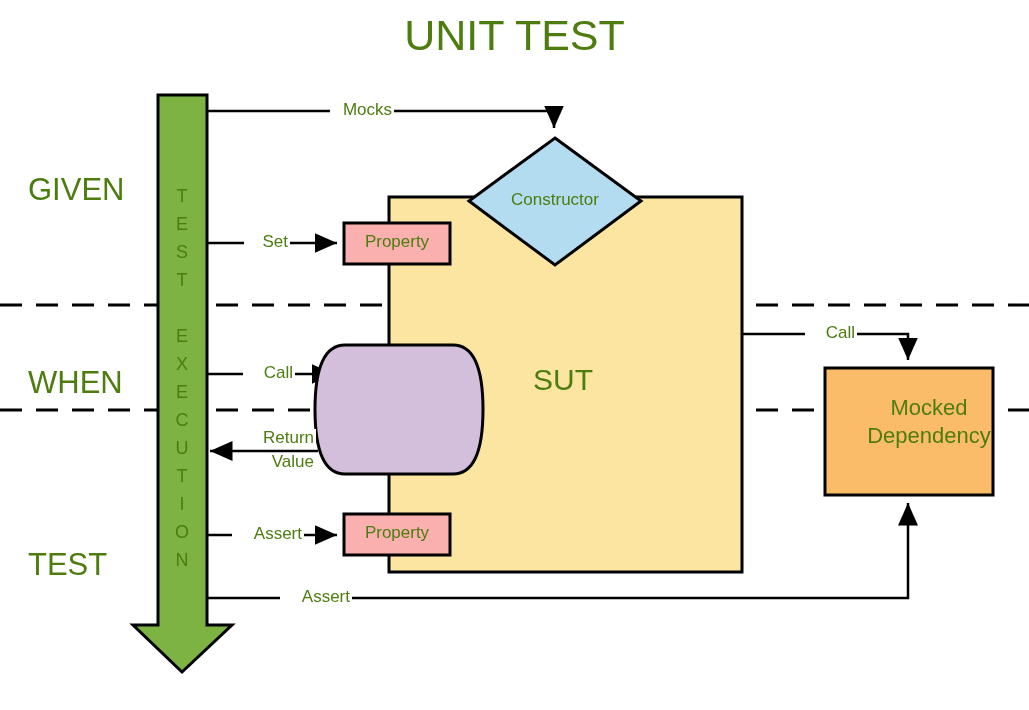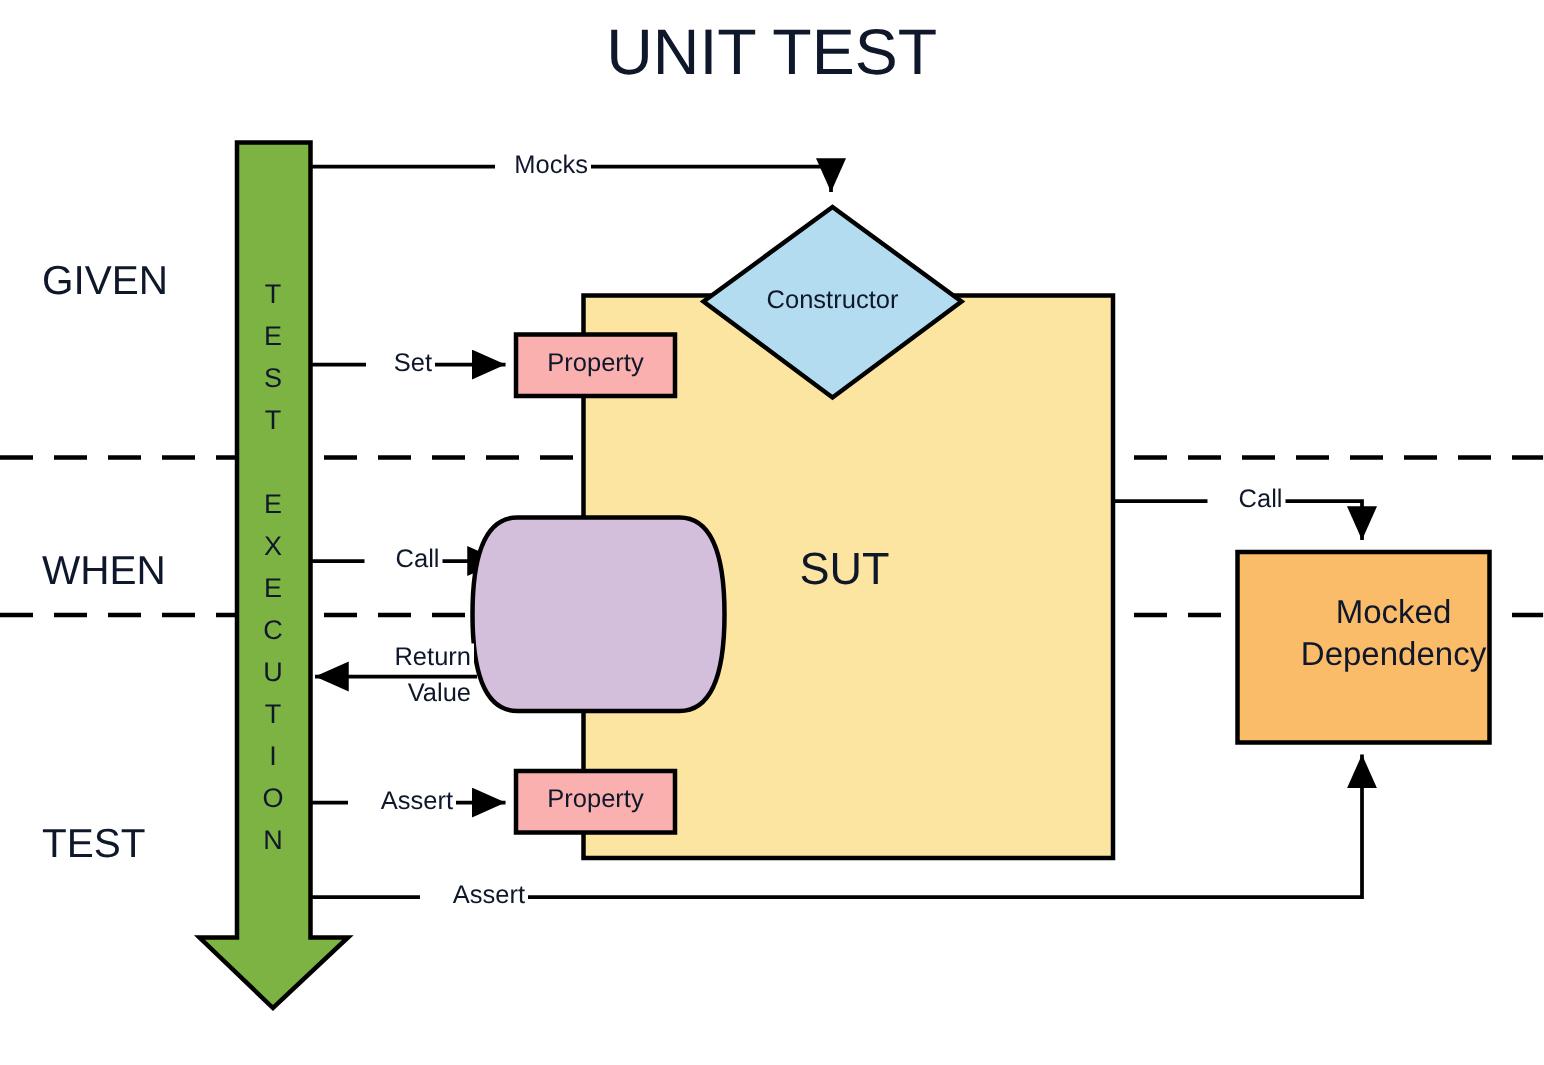--- a/index.html
+++ b/index.html
@@ -17,34 +17,34 @@
   }
   #diagram-svg {
     position: absolute;
     left: 0;
     top: 0;
     width: 1029px;
     height: 710px;
   }
   .lbl {
     position: absolute;
-    color: #0f172a;
+    color: #4d7c0f;
     white-space: pre;
     line-height: 1.1;
     user-select: none;
   }
   .title {
     font-size: 43px;
     left: 0;
     top: 12px;
     width: 1029px;
     text-align: center;
   }
   .phase {
-    font-size: 27px;
+    font-size: 31px;
   }
   .shape-label {
     text-align: center;
   }
   .edge-label {
     font-size: 17px;
     background: #ffffff;
     padding: 0 2px;
     text-align: right;
   }

